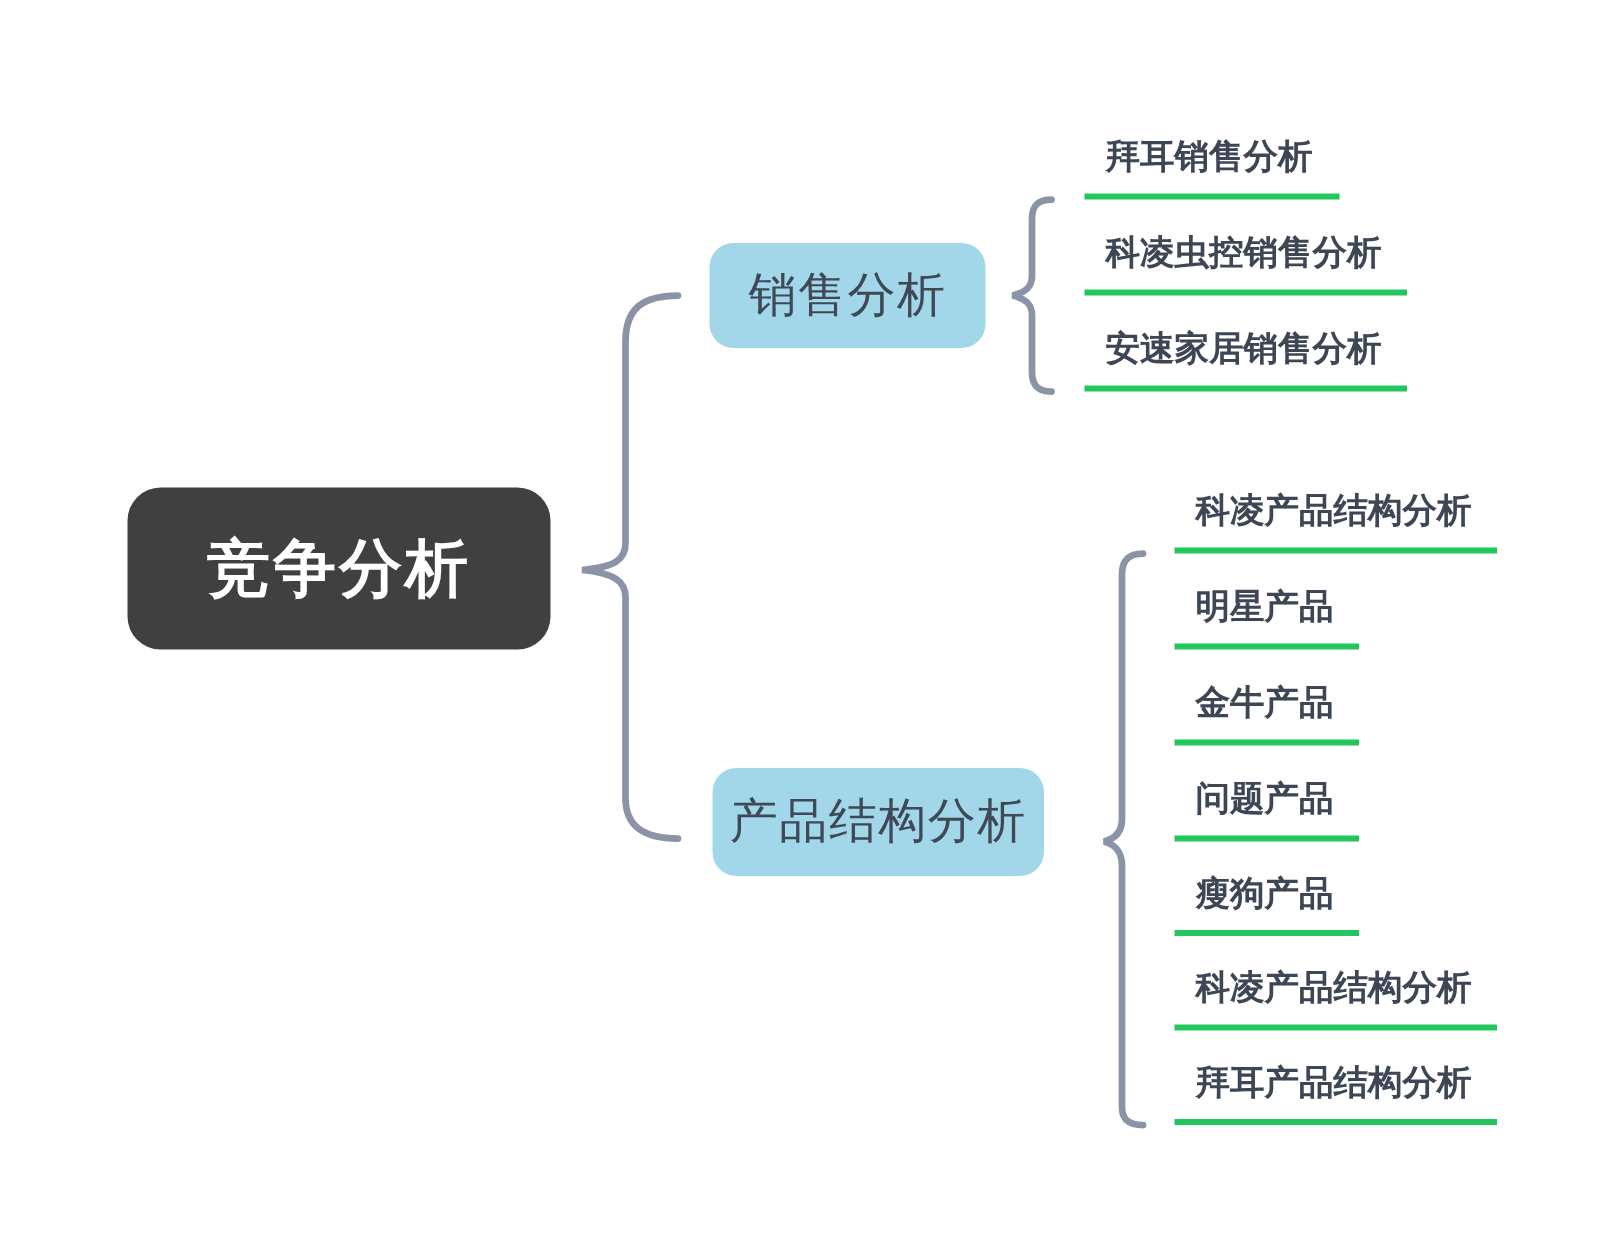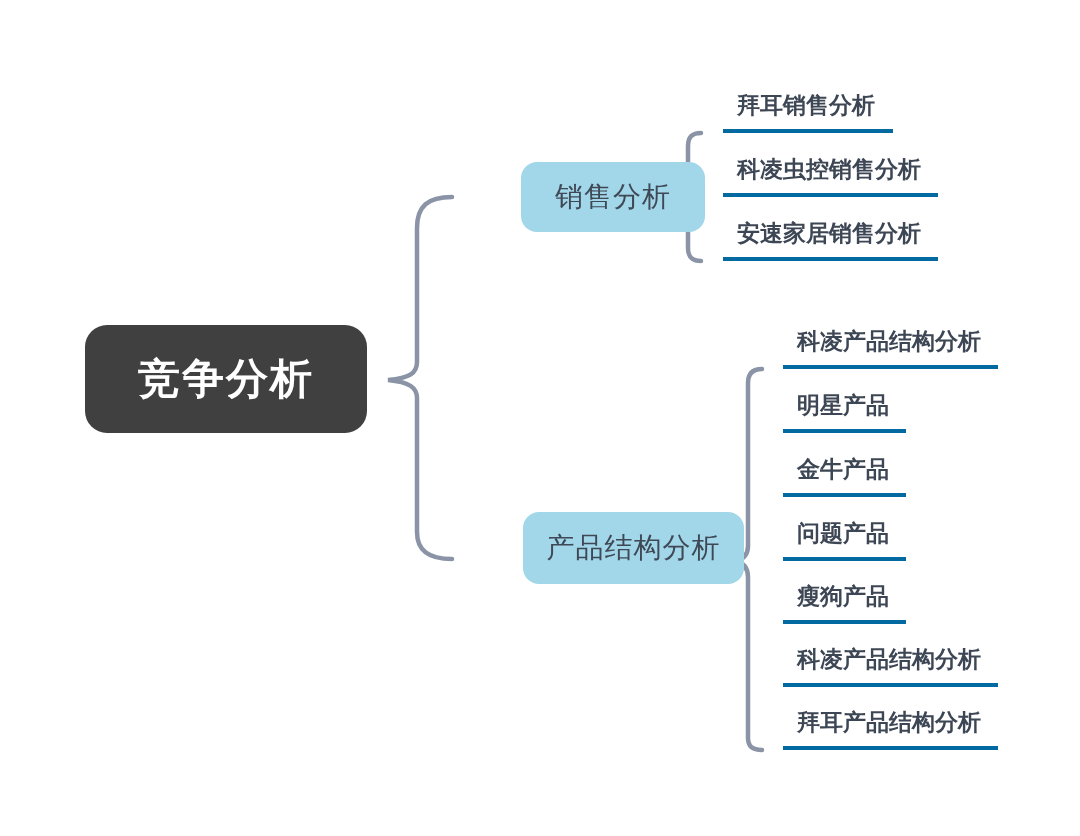--- a/index.html
+++ b/index.html
@@ -41,39 +41,38 @@
     border-radius: 22px;
     color: #ffffff;
     font-size: 42px;
     font-weight: 700;
     letter-spacing: 2px;
   }
   .node-branch {
     background: #a2d7e9;
     border-radius: 16px;
     color: #3f4956;
-    font-size: 28px;
+    font-size: 32px;
     font-weight: 400;
     letter-spacing: 1px;
-    margin-left: 48px;
   }
   .node-branch-1 {
     left: 473px; top: 162px;
     width: 184px; height: 70px;
   }
   .node-branch-2 {
     left: 475px; top: 512px;
     width: 221px; height: 72px;
   }
   .leaf {
     position: absolute;
     box-sizing: border-box;
     padding-left: 14px;
     padding-bottom: 11px;
-    border-bottom: 4px solid #0369a1;
+    border-bottom: 4px solid #22c55e;
     color: #3d4654;
     font-size: 23px;
     font-weight: 700;
     line-height: 26px;
     white-space: nowrap;
     overflow: visible;
   }
   
   .leaf-b1 { left: 723px; }
   .leaf-b1-0 { top: 92px;  width: 170px; }

